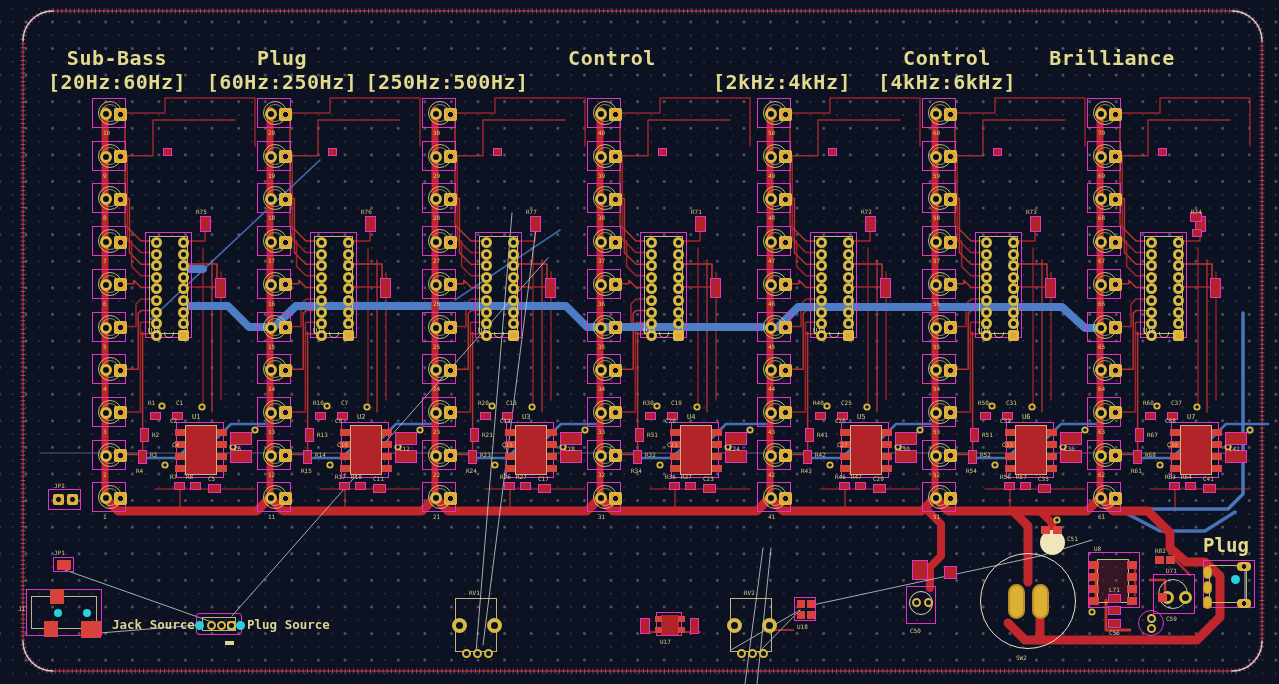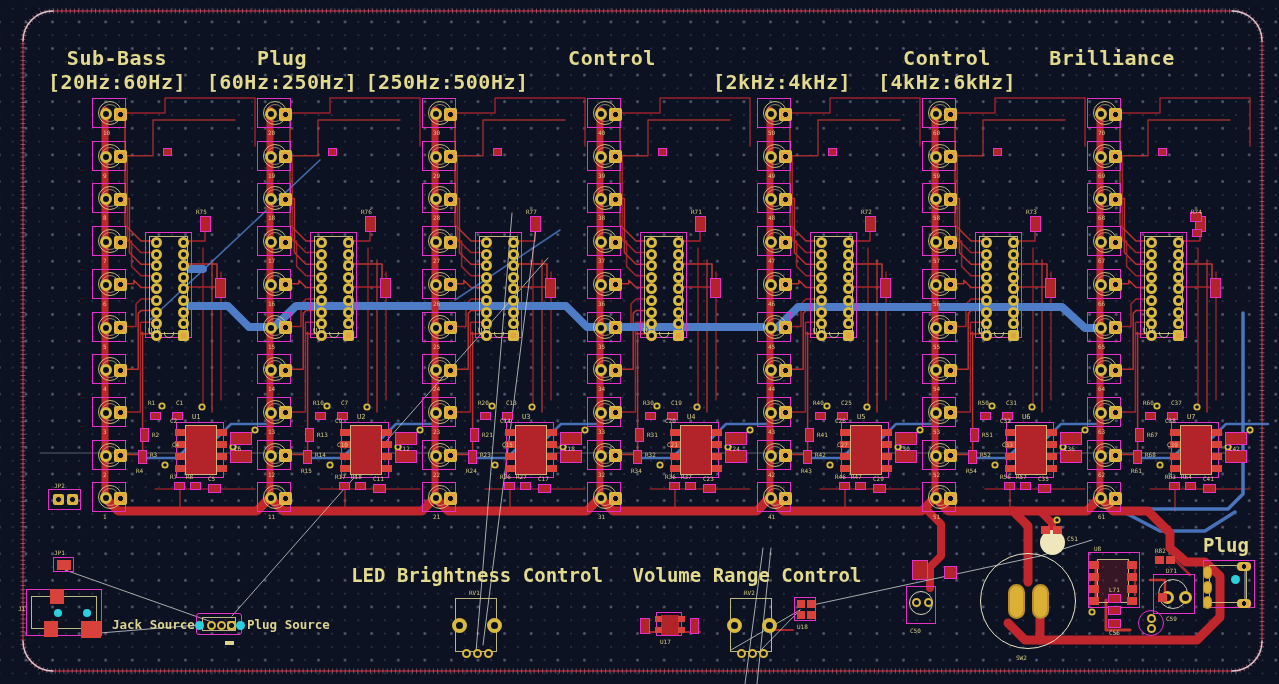--- a/index.html
+++ b/index.html
@@ -1100,22 +1100,20 @@
         <div class="comp" style="left: -1px; top: 20px; width: 9px; height: 13px; background: rgb(220, 175, 53); border: 1.5px solid rgb(185, 143, 38); border-radius: 5px;"></div>
         <div class="comp" style="left: -1px; top: 35px; width: 9px; height: 13px; background: rgb(220, 175, 53); border: 1.5px solid rgb(185, 143, 38); border-radius: 5px;"></div>
         <div class="goldsq" style="left: 33px; top: 1px; width: 14px; height: 9px; border-radius: 4px;"></div>
         <div class="goldsq" style="left: 33px; top: 38px; width: 14px; height: 9px; border-radius: 4px;"></div>
         <div class="cyanpad" style="left: 27px; top: 14px; width: 9px; height: 9px;"></div>
       </div>
       <div class="comp redbody" style="left: 1190px; top: 212px; width: 12px; height: 10px;"></div>
       <div class="comp redbody" style="left: 1192px; top: 229px; width: 10px; height: 8px;"></div>
     </div>
   <div id="labels">
-    <div class="sec-title" style="left:477px;top:564px;">LED Brightness Control</div>
-    <div class="sec-title" style="left:747px;top:564px;">Volume Range Control</div>
     <div class="sec-title" style="left:1226px;top:534px;">Plug</div>
     <div class="io-lbl" style="left:112px;top:617px;">Jack Source</div>
     <div class="io-lbl" style="left:247px;top:617px;">Plug Source</div>
   <div class="band-title" style="left: 117px; top: 46px;">Sub-Bass</div>
       <div class="band-title" style="left: 117px; top: 70px;">[20Hz:60Hz]</div>
       <div class="ref tiny" style="left: 103px; top: 130px;">10</div>
       <div class="ref tiny" style="left: 103px; top: 172.7px;">9</div>
       <div class="ref tiny" style="left: 103px; top: 215.4px;">8</div>
       <div class="ref tiny" style="left: 103px; top: 258.1px;">7</div>
       <div class="ref tiny" style="left: 103px; top: 300.8px;">6</div>

